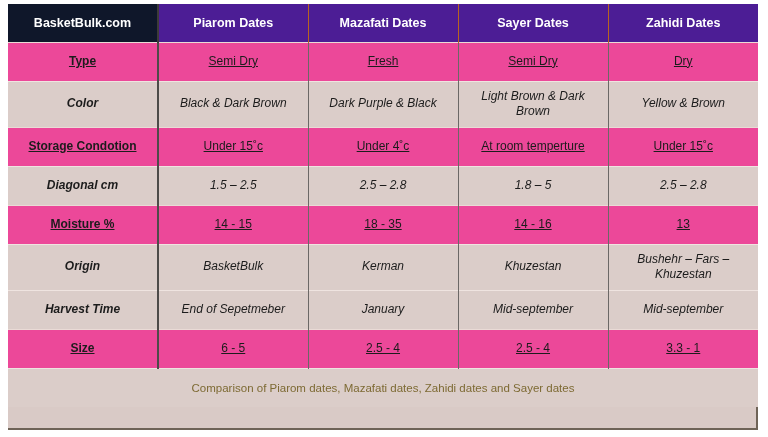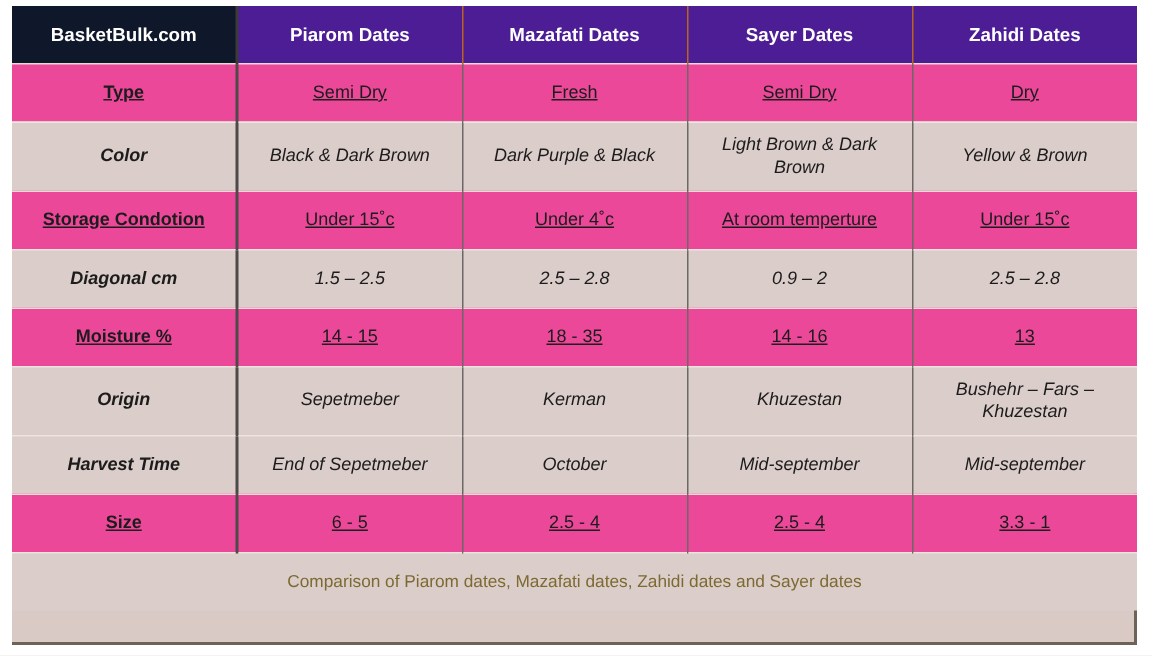--- a/index.html
+++ b/index.html
@@ -144,45 +144,45 @@
         <td class="row-value">Under 15˚c</td>
         <td class="row-value">Under 4˚c</td>
         <td class="row-value">At room temperture</td>
         <td class="row-value last">Under 15˚c</td>
       </tr>
 
       <tr class="band-b">
         <td class="row-label">Diagonal cm</td>
         <td class="row-value">1.5 – 2.5</td>
         <td class="row-value">2.5 – 2.8</td>
-        <td class="row-value">0.9 – 2</td>
+        <td class="row-value">1.8 – 5</td>
         <td class="row-value last">2.5 – 2.8</td>
       </tr>
 
       <tr class="band-a">
         <td class="row-label">Moisture %</td>
         <td class="row-value">14 - 15</td>
         <td class="row-value">18 - 35</td>
         <td class="row-value">14 - 16</td>
         <td class="row-value last">13</td>
       </tr>
 
       <tr class="band-b tall">
         <td class="row-label">Origin</td>
-        <td class="row-value">Sepetmeber</td>
+        <td class="row-value">BasketBulk</td>
         <td class="row-value">Kerman</td>
         <td class="row-value">Khuzestan</td>
         <td class="row-value last">Bushehr – Fars – Khuzestan</td>
       </tr>
 
 
       <tr class="band-b">
         <td class="row-label">Harvest Time</td>
         <td class="row-value">End of Sepetmeber</td>
-        <td class="row-value">October</td>
+        <td class="row-value">January</td>
         <td class="row-value">Mid-september</td>
         <td class="row-value last">Mid-september</td>
       </tr>
 
       <tr class="band-a">
         <td class="row-label">Size</td>
         <td class="row-value">6 - 5</td>
         <td class="row-value">2.5 - 4</td>
         <td class="row-value">2.5 - 4</td>
         <td class="row-value last">3.3 - 1</td>

